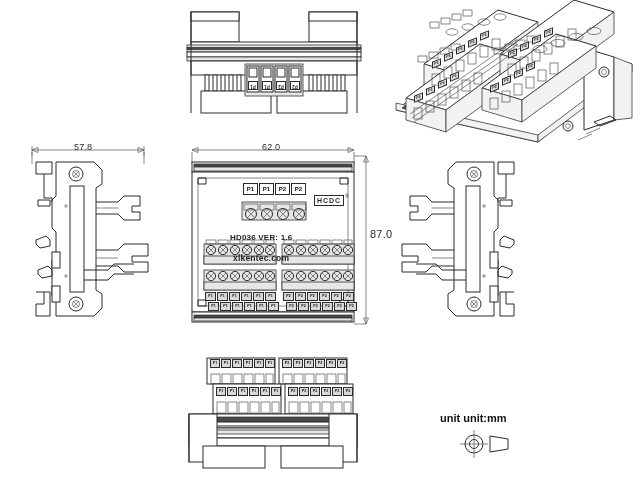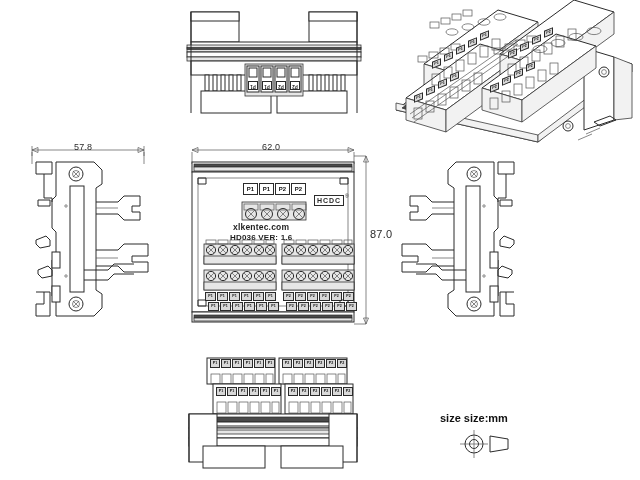--- a/index.html
+++ b/index.html
@@ -20,21 +20,21 @@
   .chip.xs{font-size:3.6px;background:#d9d9d9;}
 
   
   .brand{position:absolute;border:1px solid #2b2b2b;box-sizing:border-box;
          font-size:7px;font-weight:bold;letter-spacing:1px;
          display:flex;align-items:center;justify-content:center;
          color:#2b2b2b;background:#fff;}
   .regmark{position:absolute;font-size:5px;color:#2b2b2b;}
 
   .site{position:absolute;font-size:8.5px;font-weight:bold;color:#1f1f1f;
-        letter-spacing:.2px;}
+        letter-spacing:.2px;margin-top:31px;}
   .model{position:absolute;font-size:8px;font-weight:bold;color:#1f1f1f;
          letter-spacing:.2px;}
 
   .unit{position:absolute;font-size:11px;font-weight:bold;color:#111;}
 
   svg{display:block;overflow:visible;}
   .s-stroke{fill:none;stroke:#2b2b2b;stroke-width:1;}
   .s-thin{fill:none;stroke:#555;stroke-width:.7;}
   .s-fillw{fill:#ffffff;stroke:#2b2b2b;stroke-width:1;}
   .s-fillg{fill:#e6e6e6;stroke:#333;stroke-width:.8;}
@@ -562,21 +562,21 @@
 
     <div class="chip xs" style="left:105px;top:35px;width:10px;height:9px;">P2</div>
     <div class="chip xs" style="left:116px;top:35px;width:10px;height:9px;">P2</div>
     <div class="chip xs" style="left:127px;top:35px;width:10px;height:9px;">P2</div>
     <div class="chip xs" style="left:138px;top:35px;width:10px;height:9px;">P2</div>
     <div class="chip xs" style="left:149px;top:35px;width:10px;height:9px;">P2</div>
     <div class="chip xs" style="left:160px;top:35px;width:10px;height:9px;">P2</div>
   </div>
 
   <div class="abs" style="left:440px;top:412px;width:120px;height:56px;">
-    <div class="unit" style="left:0px;top:0px;">size size:mm</div>
+    <div class="unit" style="left:0px;top:0px;">unit unit:mm</div>
     <svg width="100" height="34" viewBox="0 0 100 34" style="position:absolute;left:16px;top:16px;">
       <circle class="s-stroke" cx="18" cy="16" r="9"></circle>
       <circle class="s-stroke" cx="18" cy="16" r="4.5"></circle>
       <path class="s-thin" d="M4 16 L32 16 M18 2 L18 30"></path>
       <path class="s-stroke" d="M34 8 L52 11 L52 21 L34 24 Z"></path>
     </svg>
   </div>
 
 </div>
 

